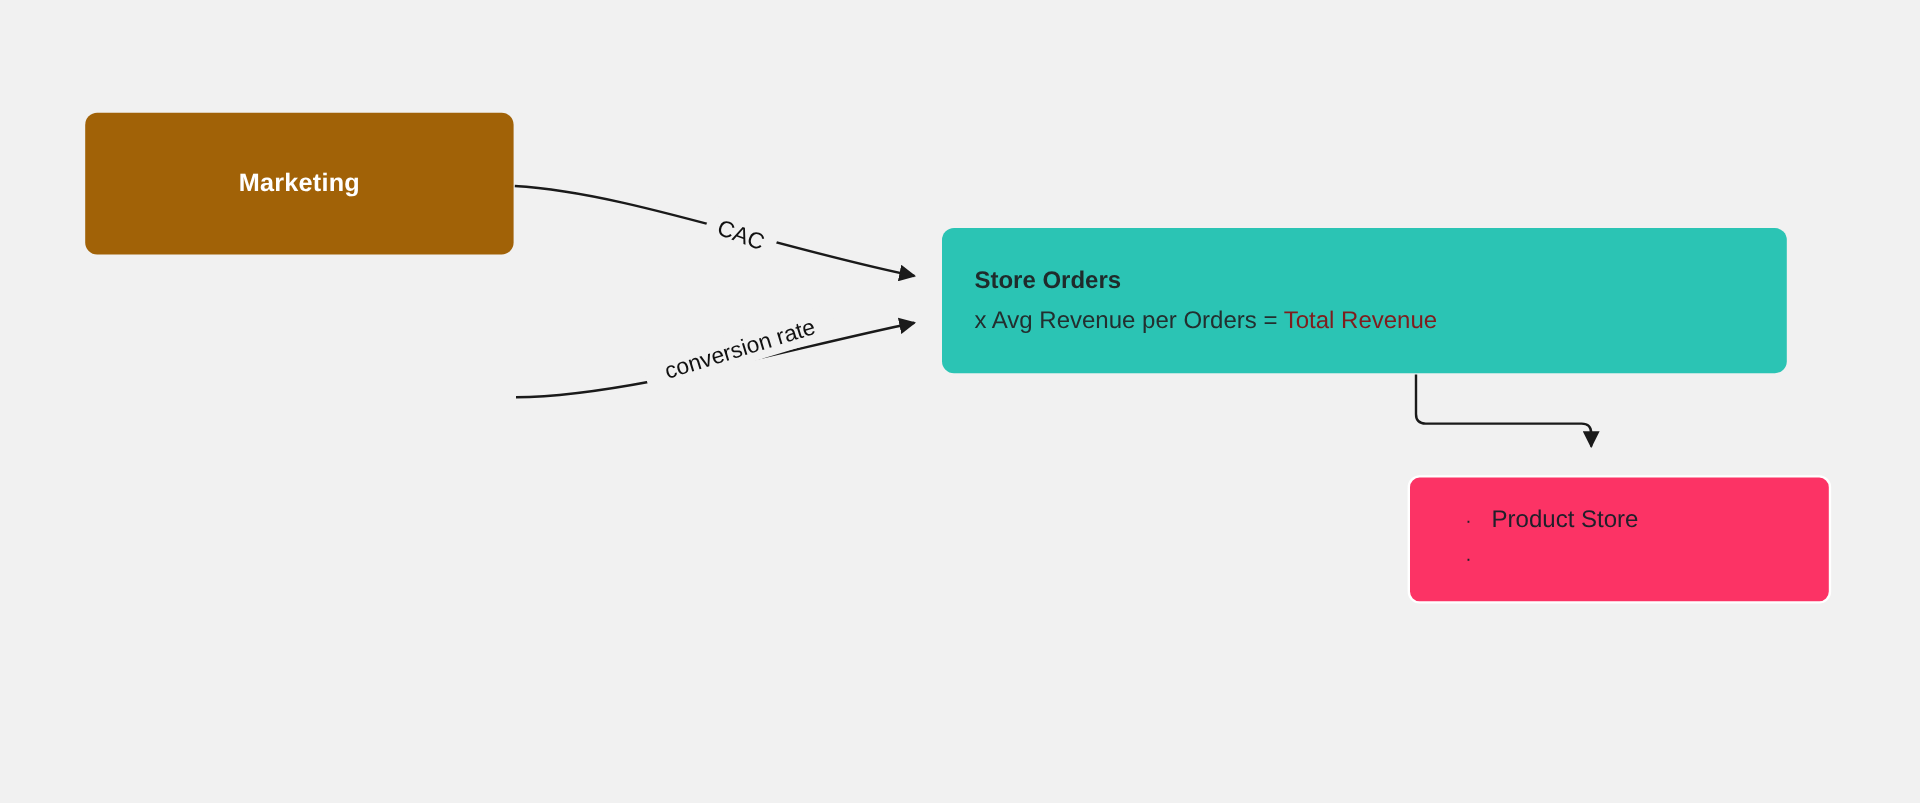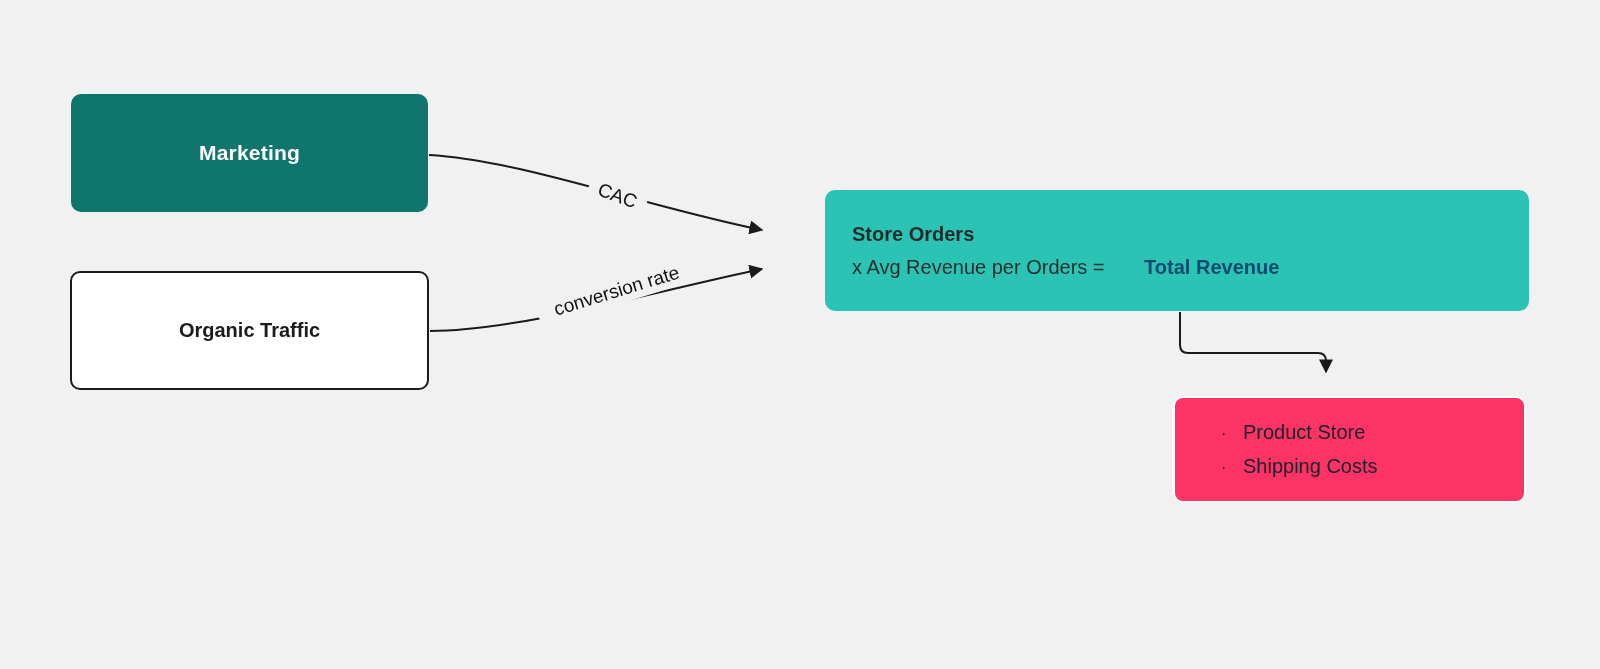--- a/index.html
+++ b/index.html
@@ -34,21 +34,21 @@
     box-sizing: border-box;
     border-radius: 10px;
   }
 
   
   #node-marketing {
     left: 71px;
     top: 94px;
     width: 357px;
     height: 118px;
-    background: #0f766e;
+    background: #a16207;
     display: flex;
     align-items: center;
     justify-content: center;
   }
   #node-marketing .node-title {
     color: #ffffff;
     font-size: 21px;
     font-weight: bold;
     letter-spacing: 0.2px;
   }
@@ -66,21 +66,21 @@
     justify-content: center;
   }
   #node-organic .node-title {
     color: #1b1b1b;
     font-size: 20px;
     font-weight: bold;
   }
 
   
   #node-store {
-    left: 825px;
+    left: 785px;
     top: 190px;
     width: 704px;
     height: 121px;
     background: #2bc4b4;
     padding: 0 2px 0 27px;
     display: flex;
     flex-direction: column;
     justify-content: center;
     align-items: flex-start;
   }
@@ -91,23 +91,22 @@
     line-height: 30px;
     margin-bottom: 3px;
   }
   #node-store .store-line2 {
     color: #232f2f;
     font-size: 20px;
     font-weight: normal;
     line-height: 30px;
   }
   #node-store .store-line2 .strong {
-    font-weight: bold;
-    color: #0c4a6e;
-    margin-left: 34px;
+    font-weight: normal;
+    color: #7f1d1d;
   }
 
   
   #node-costs {
     left: 1173px;
     top: 396px;
     width: 353px;
     height: 107px;
     background: #fc3365;
     border: 2px solid #ffffff;
@@ -165,35 +164,31 @@
     <g transform="translate(617,292) rotate(-17)">
       <rect x="-82" y="-16" width="164" height="28" fill="#f1f1f1"></rect>
       <text class="edge-label" x="0" y="5" text-anchor="middle">conversion rate</text>
     </g>
   </svg>
 
   <div class="node" id="node-marketing">
     <span class="node-title">Marketing</span>
   </div>
 
-  <div class="node" id="node-organic">
-    <span class="node-title">Organic Traffic</span>
-  </div>
 
   <div class="node" id="node-store">
     <div class="store-line1">Store Orders</div>
     <div class="store-line2">
       <span>x Avg Revenue per Orders = </span><span class="strong">Total Revenue</span>
     </div>
   </div>
 
   <div class="node" id="node-costs">
     <div class="cost-item">
       <span class="cost-bullet">·</span>
       <span>Product Store</span>
     </div>
     <div class="cost-item">
       <span class="cost-bullet">·</span>
-      <span>Shipping Costs</span>
     </div>
   </div>
 
 </div>
 
 </body></html>

